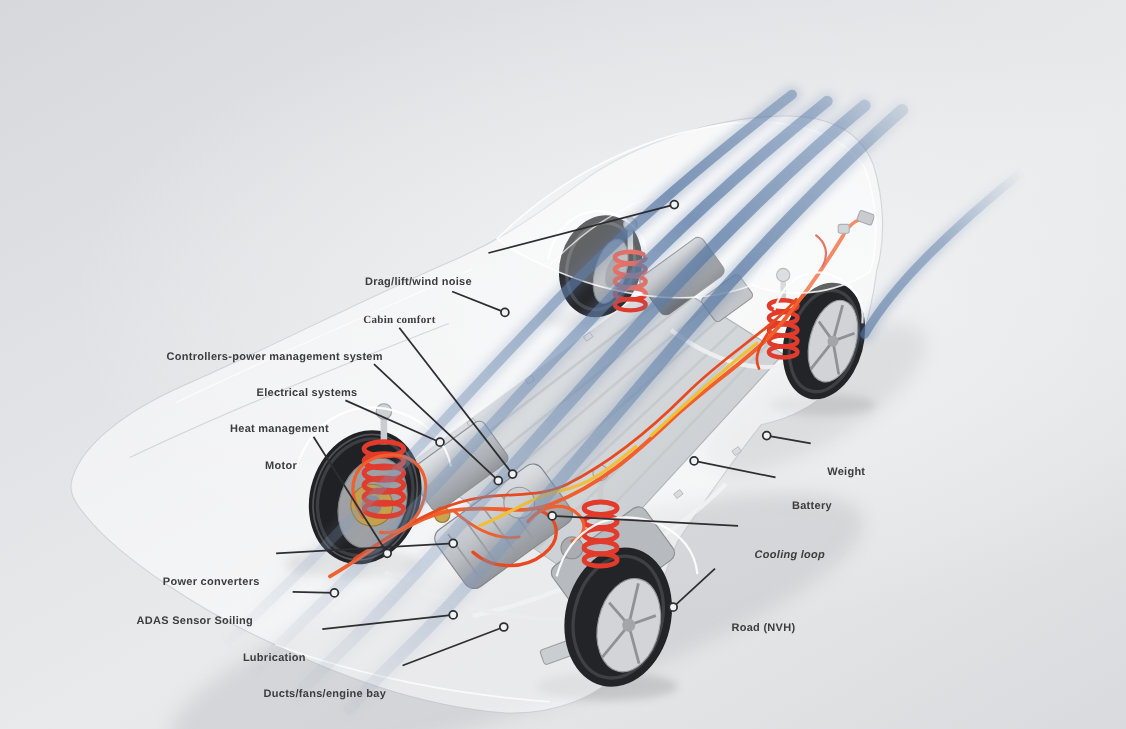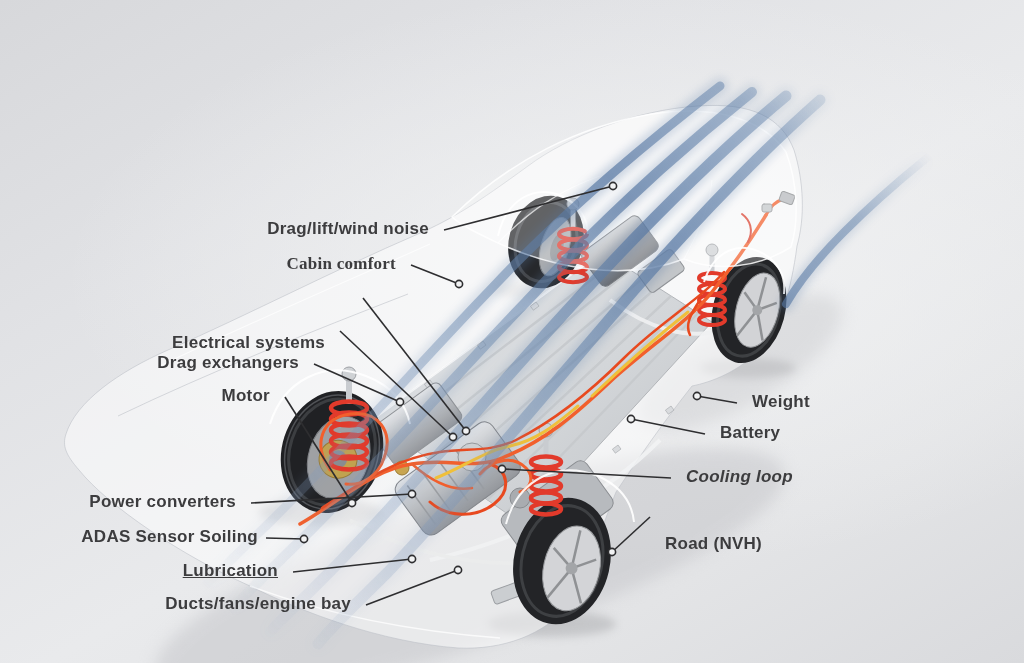--- a/index.html
+++ b/index.html
@@ -7,22 +7,22 @@
     position:relative;width:1024px;height:663px;overflow:hidden;
     font-family:"Liberation Sans",sans-serif;
     background:
       radial-gradient(90% 70% at 62% 42%, #f1f2f3 0%, rgba(241,242,243,0) 62%),
       linear-gradient(150deg,#d7d8db 0%,#e1e2e5 28%,#e9eaec 55%,#e3e4e6 78%,#d9dadd 100%);
   }
   svg.layer{position:absolute;left:0;top:0;width:1024px;height:663px;}
   #labels{position:absolute;left:0;top:0;width:1024px;height:663px;pointer-events:none;}
   .callout-label{
     position:absolute;white-space:nowrap;
-    font-size:17px;font-weight:700;color:#3c3c3e;
-    letter-spacing:.25px;line-height:18px;
+    font-size:10px;font-weight:700;color:#3c3c3e;
+    letter-spacing:.25px;line-height:18px;margin-top:28px;
   }
   .callout-label.left{text-align:right;}
 </style>
 </head>
 <body>
 
 <div class="stage">
 
   <svg class="layer" viewBox="0 0 1024 663" aria-hidden="true">
     <defs>
@@ -320,25 +320,26 @@
       </g>
       <g>
         <line x1="650" y1="517" x2="612" y2="552" stroke="#2e2e30" stroke-width="1.6"></line>
         <circle cx="612" cy="552" r="3.6" fill="#f1f2f3" stroke="#2e2e30" stroke-width="1.6"></circle>
       </g>
     </svg>
 
   <div id="labels">
       <div class="callout-label left" style="right: 595px; top: 220px;">Drag/lift/wind noise</div>
       <div class="callout-label left" style="right: 628px; top: 255px; font-family: Liberation Serif, serif;">Cabin comfort</div>
-      <div class="callout-label left" style="right: 699px; top: 334px; padding-left: 28px;">Electrical systems</div>
-      <div class="callout-label left" style="right: 725px; top: 354px;">Drag exchangers</div>
+      <div class="callout-label left" style="right: 676px; top: 288px;">Controllers-power management system</div>
+      <div class="callout-label left" style="right: 699px; top: 321px; padding-left: 28px;">Electrical systems</div>
+      <div class="callout-label left" style="right: 725px; top: 354px;">Heat management</div>
       <div class="callout-label left" style="right: 754px; top: 387px; text-align: right;">Motor</div>
       <div class="callout-label left" style="right: 788px; top: 493px;">Power converters</div>
-      <div class="callout-label left" style="right: 766px; top: 528px;">ADAS Sensor Soiling</div>
-      <div class="callout-label left" style="right: 746px; top: 562px; text-decoration: underline;">Lubrication</div>
+      <div class="callout-label left" style="right: 794px; top: 528px;">ADAS Sensor Soiling</div>
+      <div class="callout-label left" style="right: 746px; top: 562px;">Lubrication</div>
       <div class="callout-label left" style="right: 673px; top: 595px;">Ducts/fans/engine bay</div>
       <div class="callout-label right" style="left: 752px; top: 393px;">Weight</div>
       <div class="callout-label right" style="left: 720px; top: 424px;">Battery</div>
       <div class="callout-label right" style="left: 686px; top: 468px; font-style: italic;">Cooling loop</div>
       <div class="callout-label right" style="left: 665px; top: 535px;">Road (NVH)</div>
     </div>
 </div>
 
 </body></html>

